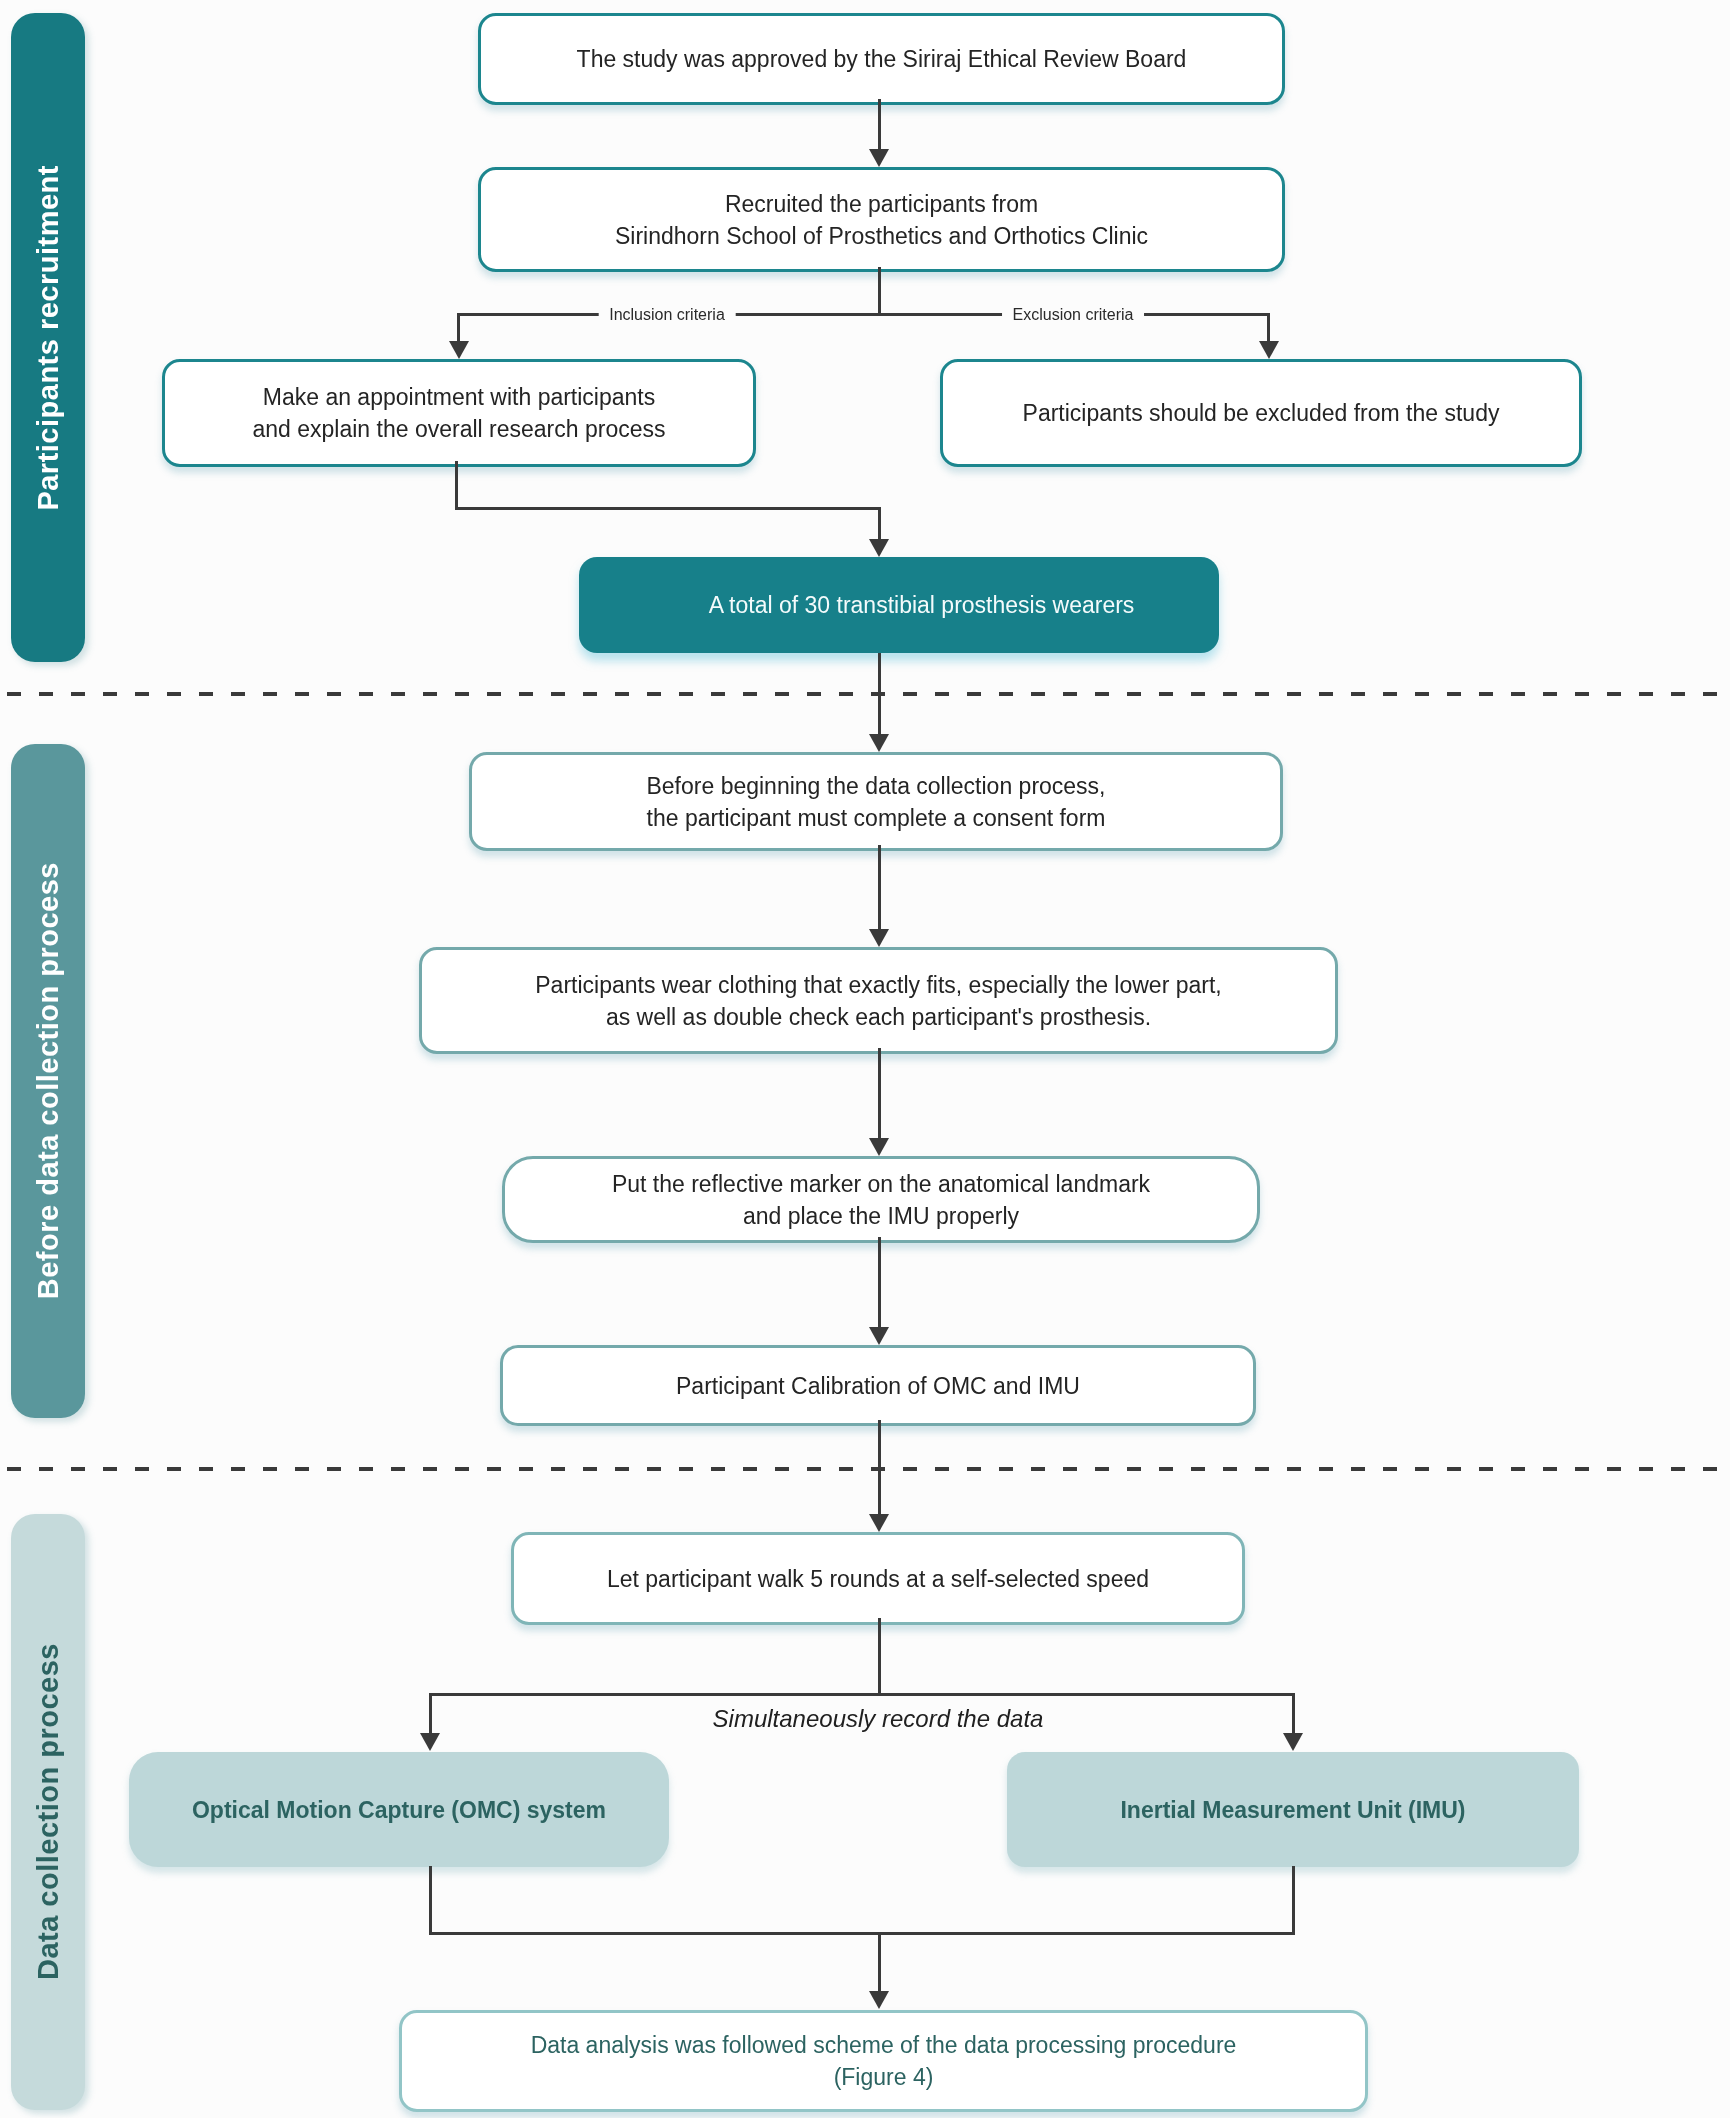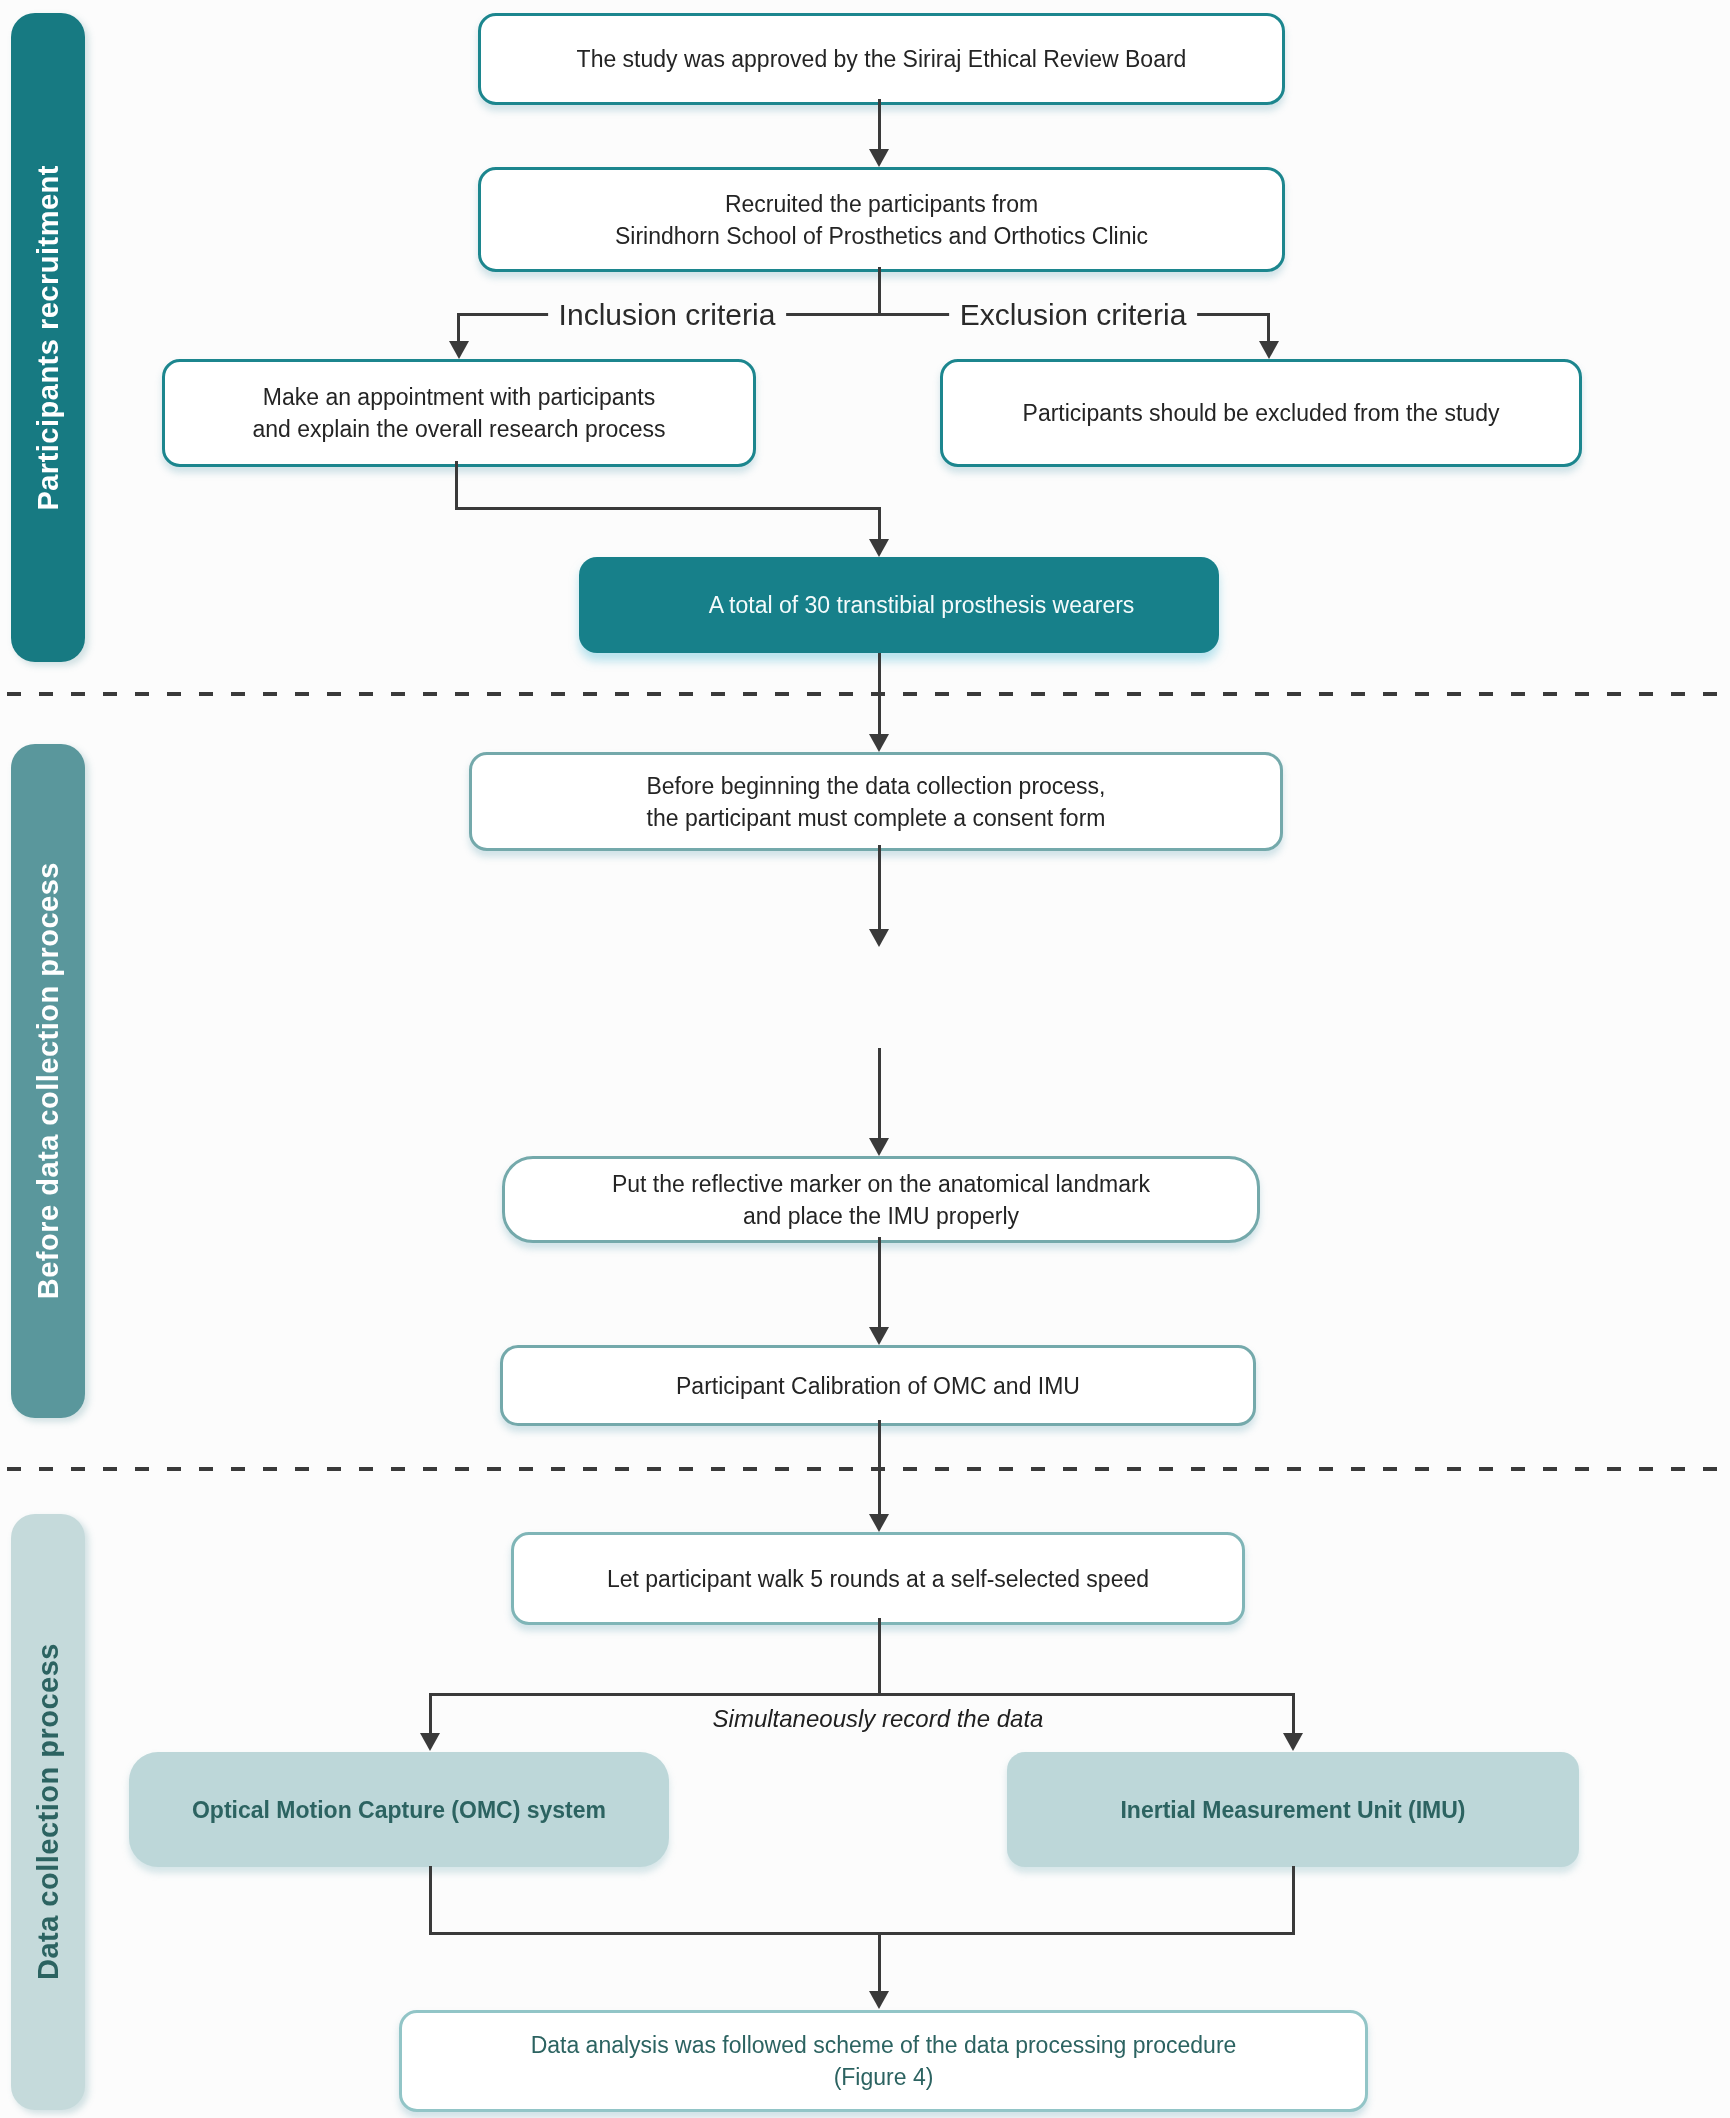--- a/index.html
+++ b/index.html
@@ -52,21 +52,21 @@
   .vline{width:2.9px;}
   .hline{height:2.9px;}
   .arrowhead{
     position:absolute;width:0;height:0;
     border-left:10px solid transparent;border-right:10px solid transparent;
     border-top:18px solid #3A3A3A;
   }
   
   .branch-label{
     position:absolute;transform:translate(-50%,-50%);
-    background:#FCFCFC;padding:0 10.5px;font-size:30px;color:#2A2A2A;
+    background:#FCFCFC;padding:0 10.5px;font-size:16px;color:#2A2A2A;
     white-space:nowrap;z-index:3;
   }
   .italic-label{
     position:absolute;transform:translate(-50%,-50%);
     font-size:24px;font-style:italic;color:#202020;white-space:nowrap;z-index:3;
   }
 </style>
 </head>
 <body>
 
@@ -127,20 +127,24 @@
   <div class="arrowhead" style="left:869px;top:734px;"></div>
 
   <div class="node b-mid" style="left:469px;top:752px;width:808px;height:93px;">
     <div>Before beginning the data collection process,</div>
     <div>the participant must complete a consent form</div>
   </div>
 
   <div class="vline" style="left:878px;top:845px;height:86px;"></div>
   <div class="arrowhead" style="left:869px;top:929px;"></div>
 
+  <div class="node b-mid" style="left:419px;top:947px;width:913px;height:101px;">
+    <div>Participants wear clothing that exactly fits, especially the lower part,</div>
+    <div>as well as double check each participant's prosthesis.</div>
+  </div>
 
   <div class="vline" style="left:878px;top:1048px;height:90px;"></div>
   <div class="arrowhead" style="left:869px;top:1138px;"></div>
 
   <div class="node b-mid" style="left:502px;top:1156px;width:752px;height:81px;border-radius:31px;">
     <div>Put the reflective marker on the anatomical landmark</div>
     <div>and place the IMU properly</div>
   </div>
 
   <div class="vline" style="left:878px;top:1237px;height:90px;"></div>

